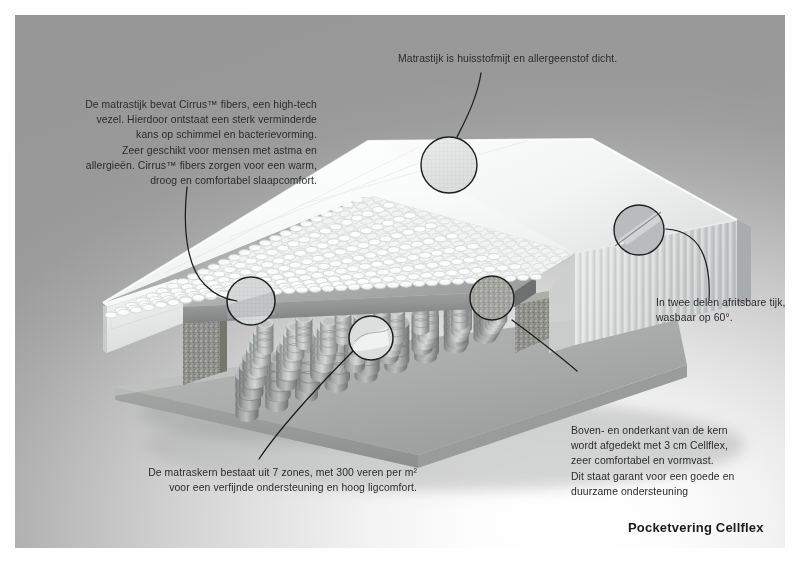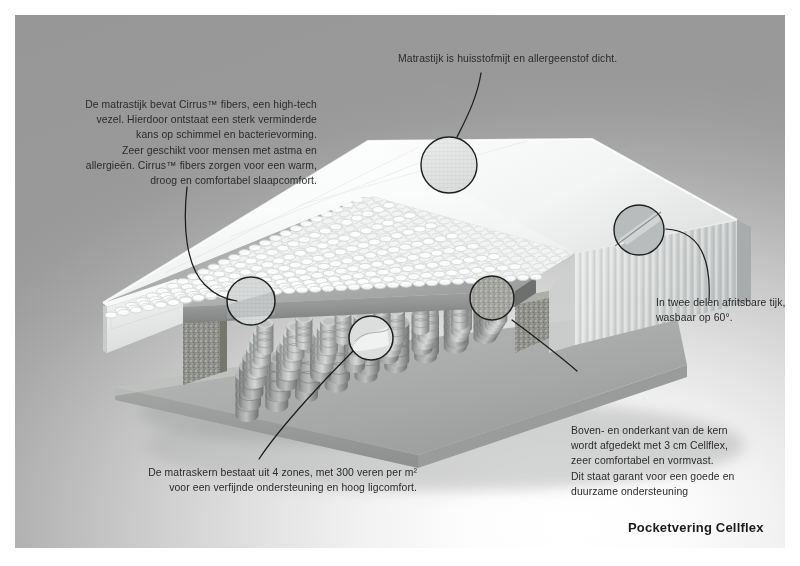--- a/index.html
+++ b/index.html
@@ -966,19 +966,19 @@
 
     <div class="callout c-left" id="txt-zip">In twee delen afritsbare tijk,
 wasbaar op 60°.</div>
 
     <div class="callout c-left" id="txt-cellflex">Boven- en onderkant van de kern
 wordt afgedekt met 3 cm Cellflex,
 zeer comfortabel en vormvast.
 Dit staat garant voor een goede en
 duurzame ondersteuning</div>
 
-    <div class="callout c-center" id="txt-core">De matraskern bestaat uit 4 zones, met 300 veren per m²
+    <div class="callout c-center" id="txt-core">De matraskern bestaat uit 7 zones, met 300 veren per m²
 voor een verfijnde ondersteuning en hoog ligcomfort.</div>
 
     <div id="product-title">Pocketvering Cellflex</div>
 
   </div>
 </div>
 
 </body></html>

